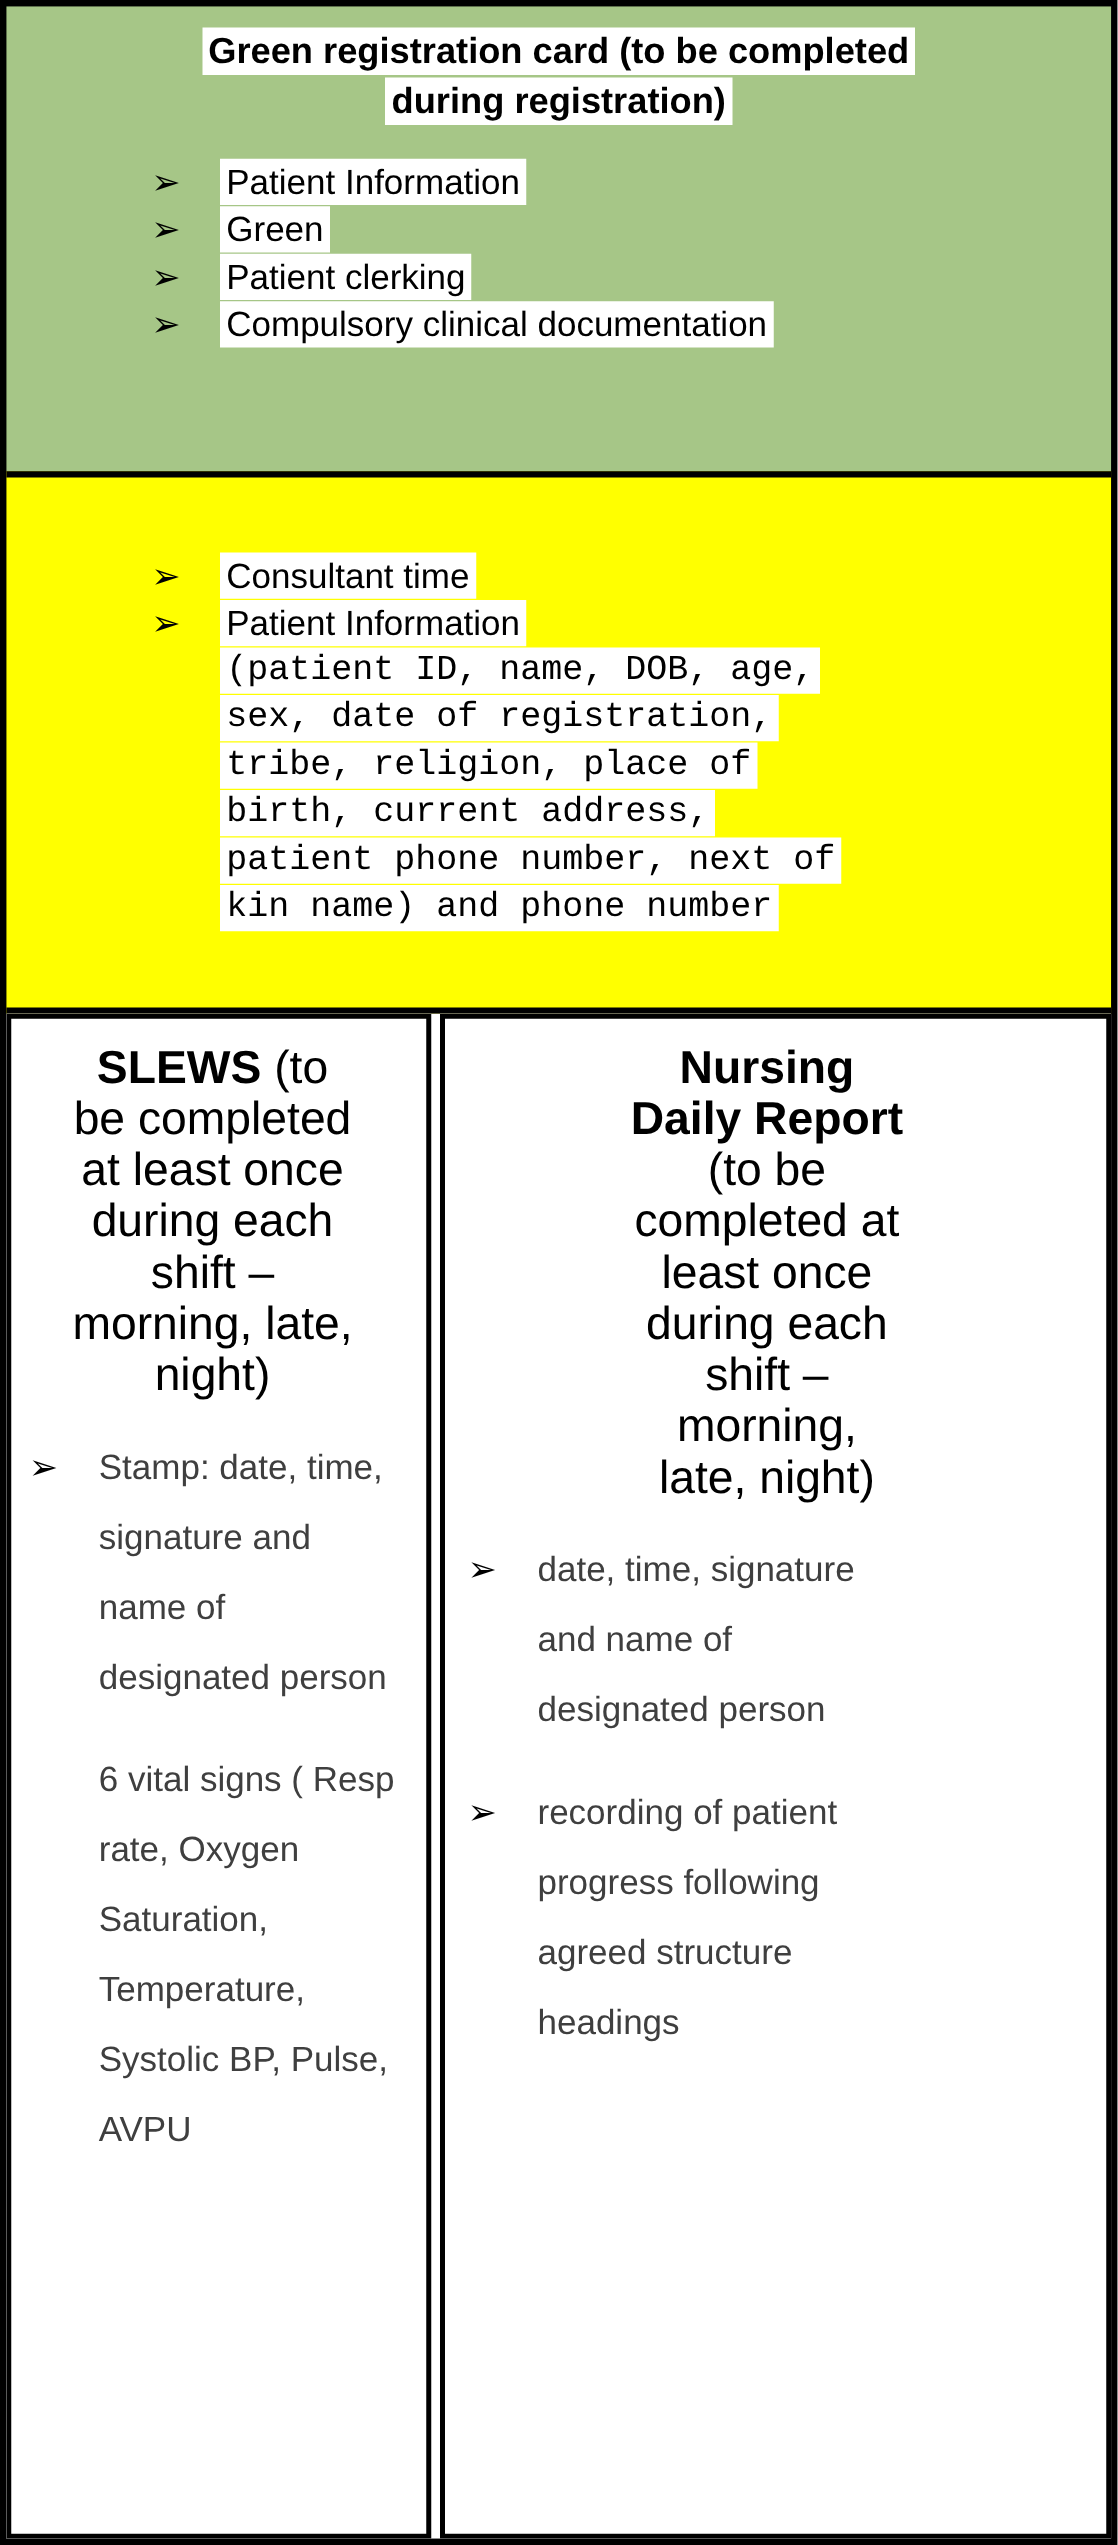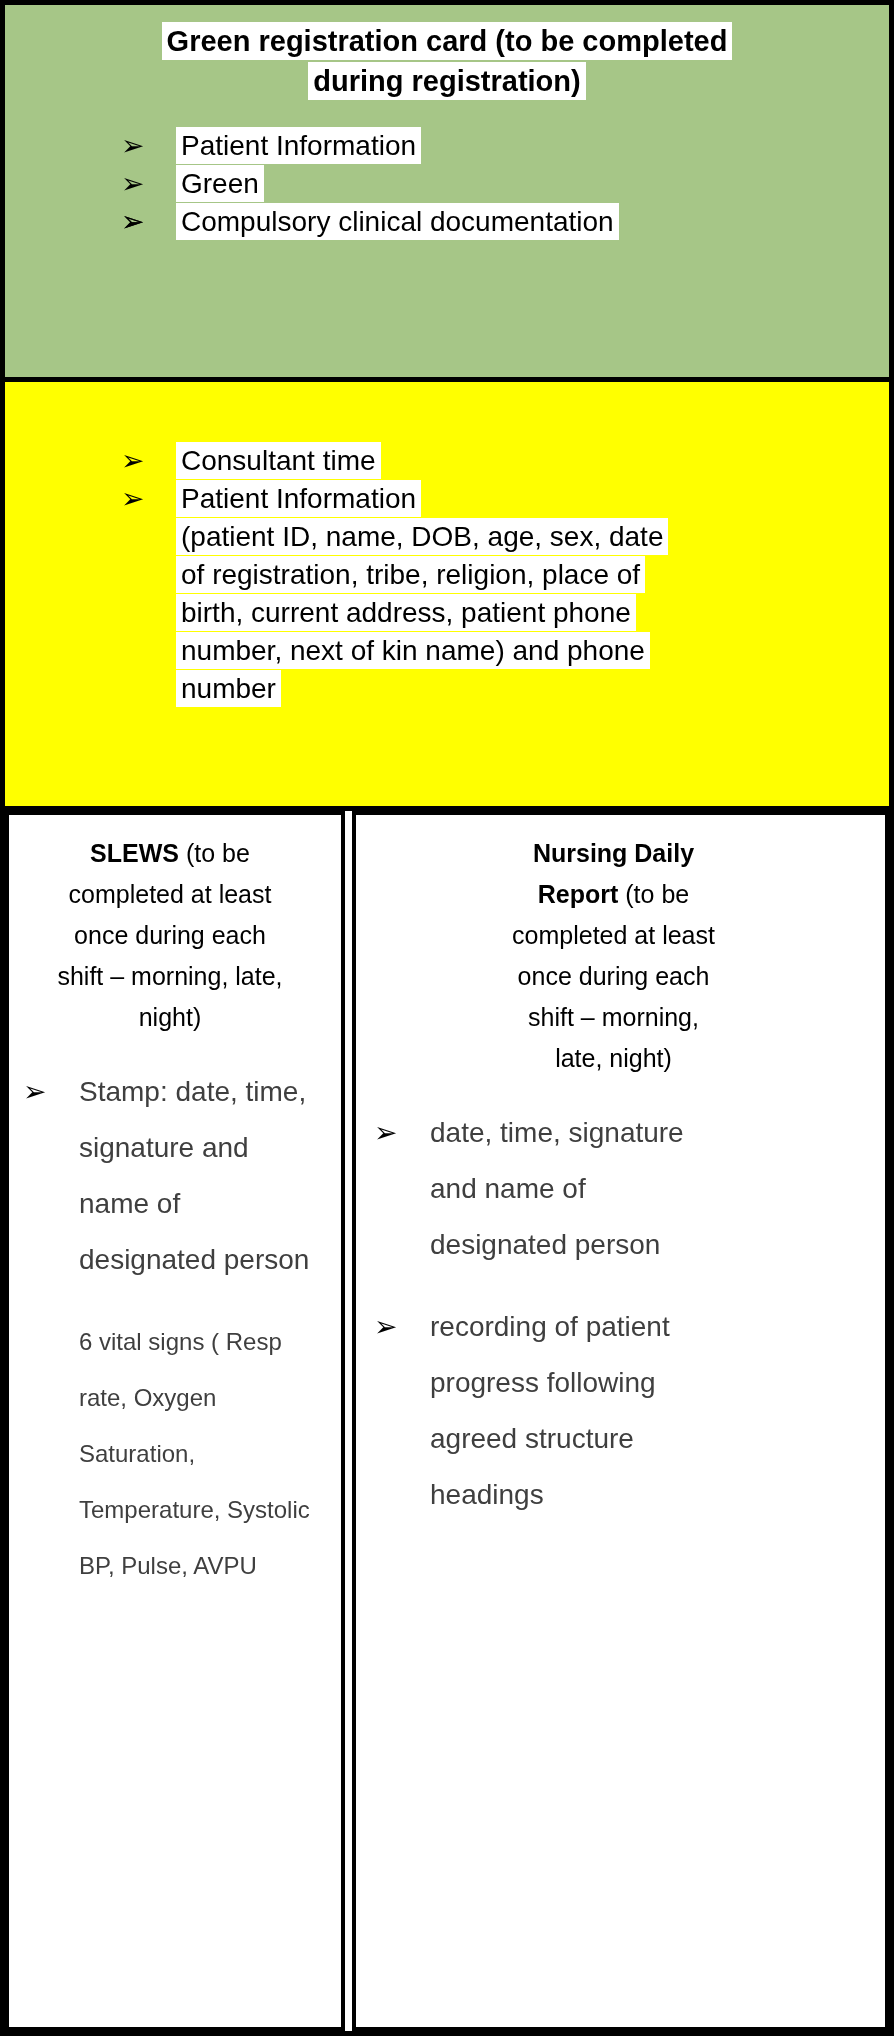--- a/index.html
+++ b/index.html
@@ -62,20 +62,21 @@
   .top-list .bullet {
     position: absolute;
     left: 92px;
     top: 0;
     color: #000000;
   }
   .panel-yellow .top-list { margin-top: 44px; }
   .detail {
     display: block;
     max-width: 505px;
+    font-family: Liberation Mono, monospace;
   }
   .bottom-row {
     flex: 1 1 auto;
     display: flex;
     gap: 7px;
     background: #ffffff;
   }
   .box {
     box-sizing: border-box;
     border: 4px solid #000000;
@@ -86,21 +87,21 @@
     flex: 0 0 340px;
     width: 340px;
     padding: 18px 22px 0 12px;
   }
   .box-nursing {
     flex: 1 1 auto;
     padding: 18px 30px 0 16px;
   }
   .box-title {
     margin: 0 auto;
-    font-size: 25px;
+    font-size: 37px;
     font-weight: normal;
     line-height: 41px;
     text-align: center;
     color: #000000;
   }
   .box-title b { font-weight: bold; }
   .box-slews .box-title { max-width: 228px; }
   .box-nursing .box-title { max-width: 222px; }
   .box-item {
     position: relative;
@@ -112,38 +113,38 @@
   }
   .box-item .bullet {
     position: absolute;
     left: 2px;
     top: 0;
     color: #000000;
   }
   .box-para {
     padding-left: 58px;
     margin-top: 26px;
-    font-size: 24px;
+    font-size: 28px;
     line-height: 56px;
     color: #3F3F3F;
     max-width: 250px;
   }
   .box-nursing .box-item { max-width: 272px; }
 </style>
 </head>
 <body>
 
 <div class="figure">
 
   <section class="panel panel-green">
     <h2 class="panel-title"><span class="hl">Green registration card (to be completed during registration)</span></h2>
     <ul class="top-list">
       <li><span class="bullet">➢</span><span class="hl">Patient Information</span></li>
       <li><span class="bullet">➢</span><span class="hl">Green</span></li>
-      <li><span class="bullet">➢</span></li>
+      <li><span class="bullet">➢</span><span class="hl">Patient clerking</span></li>
       <li><span class="bullet">➢</span><span class="hl">Compulsory clinical documentation</span></li>
     </ul>
   </section>
 
   <section class="panel panel-yellow">
     <ul class="top-list">
       <li><span class="bullet">➢</span><span class="hl">Consultant time</span></li>
       <li><span class="bullet">➢</span><span class="hl">Patient Information</span><span class="detail"><span class="hl">(patient ID, name, DOB, age, sex, date of registration, tribe, religion, place of birth, current address, patient phone number, next of kin name) and phone number</span></span></li>
     </ul>
   </section>

